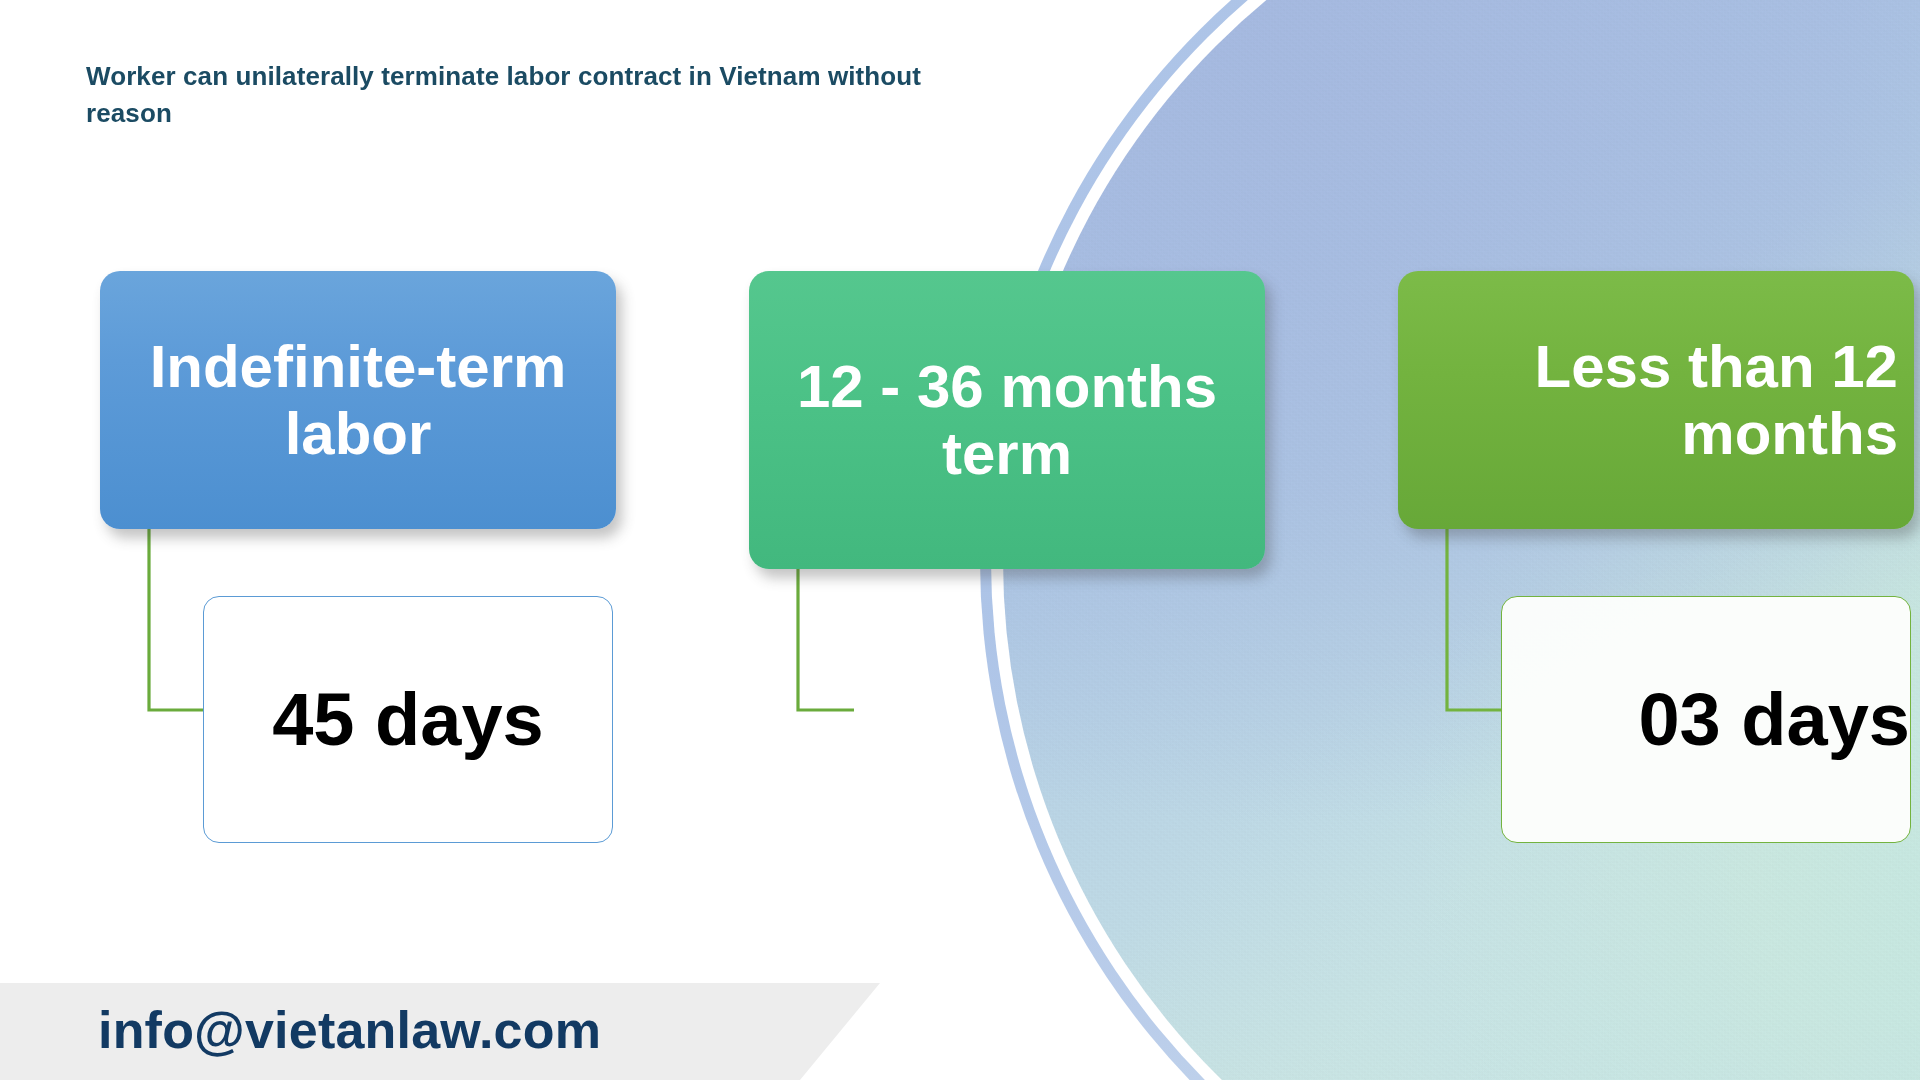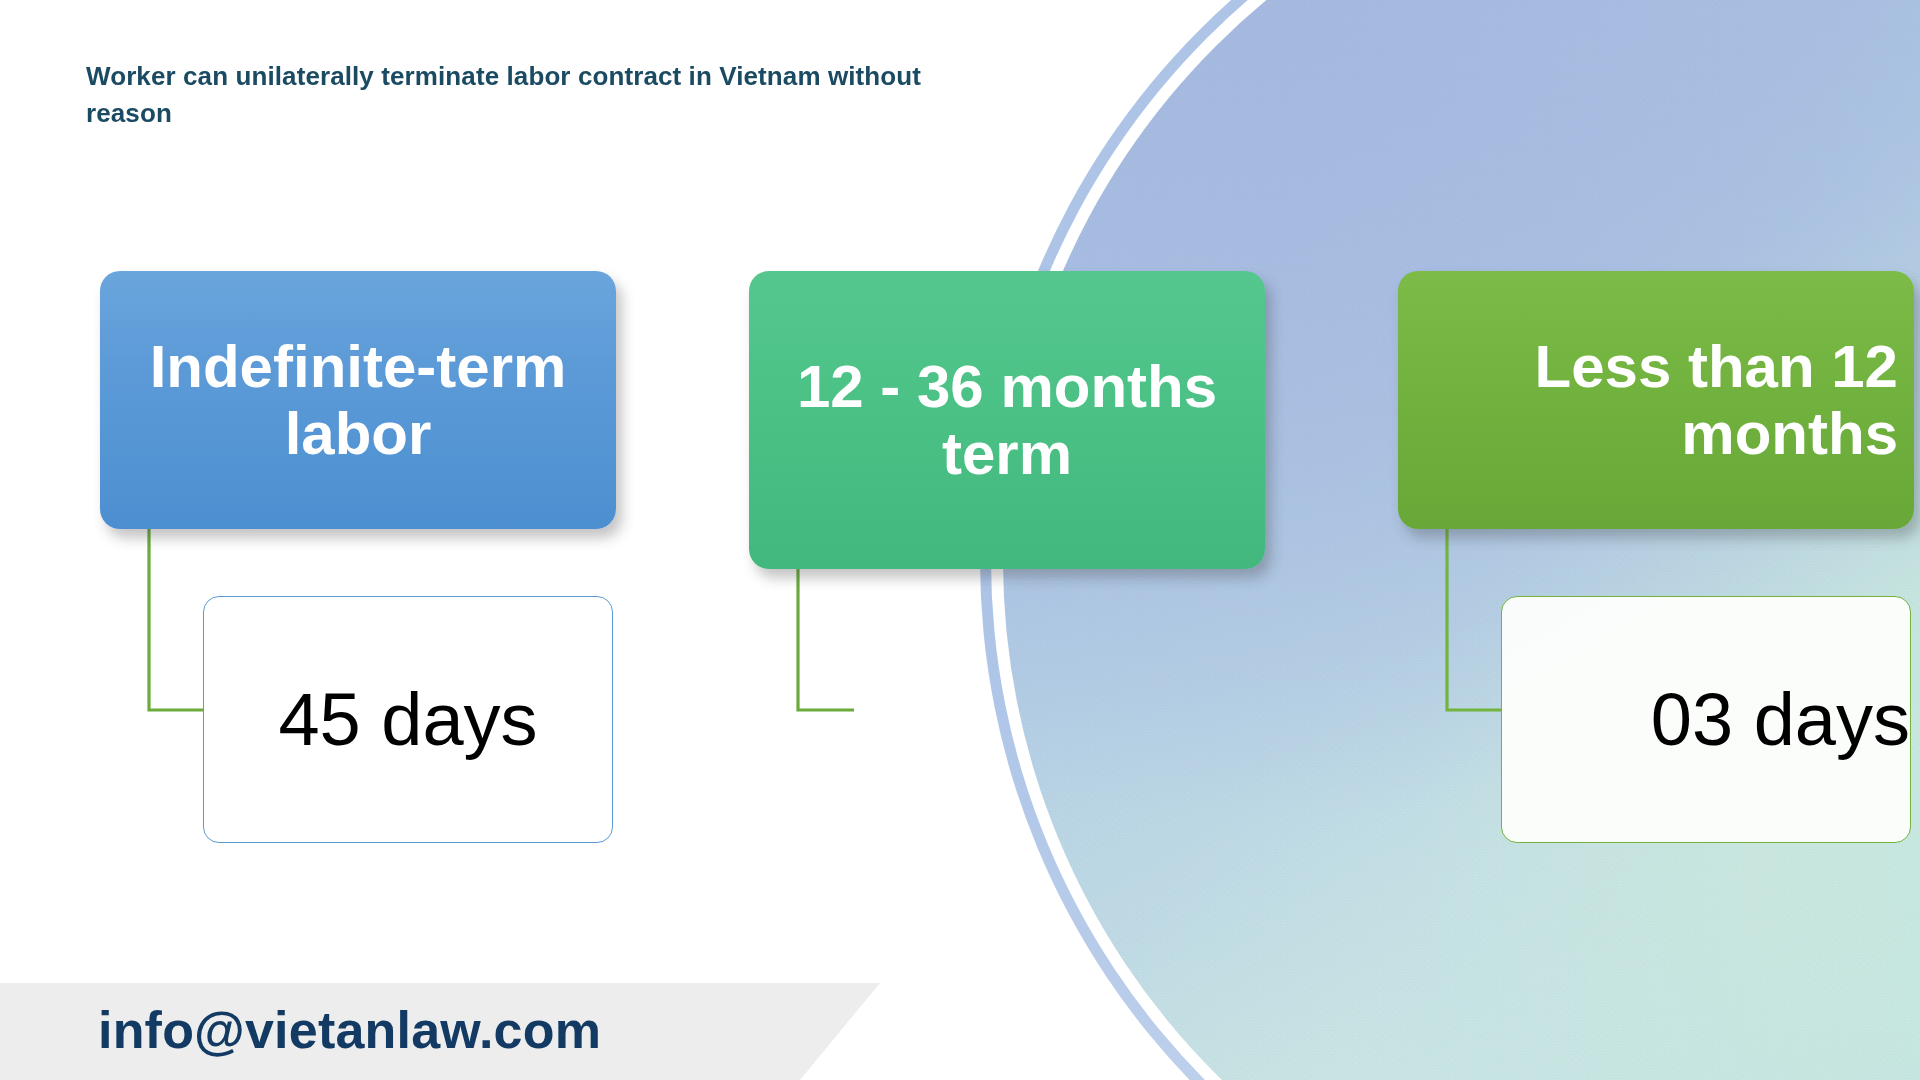--- a/index.html
+++ b/index.html
@@ -141,21 +141,21 @@
 
   
   .result-box {
     position: absolute;
     border-radius: 16px;
     background: rgba(255,255,255,0.96);
     display: flex;
     align-items: center;
     justify-content: center;
     font-size: 74px;
-    font-weight: normal;
+    font-weight: bold;
     color: #000000;
     box-sizing: border-box;
   }
   .rb-1 {
     left: 203px; top: 596px; width: 410px; height: 247px;
     border: 1.6px solid #5b9bd5;
     background: #ffffff;
   }
   .rb-2 {
     left: 852px; top: 596px; width: 410px; height: 247px;

